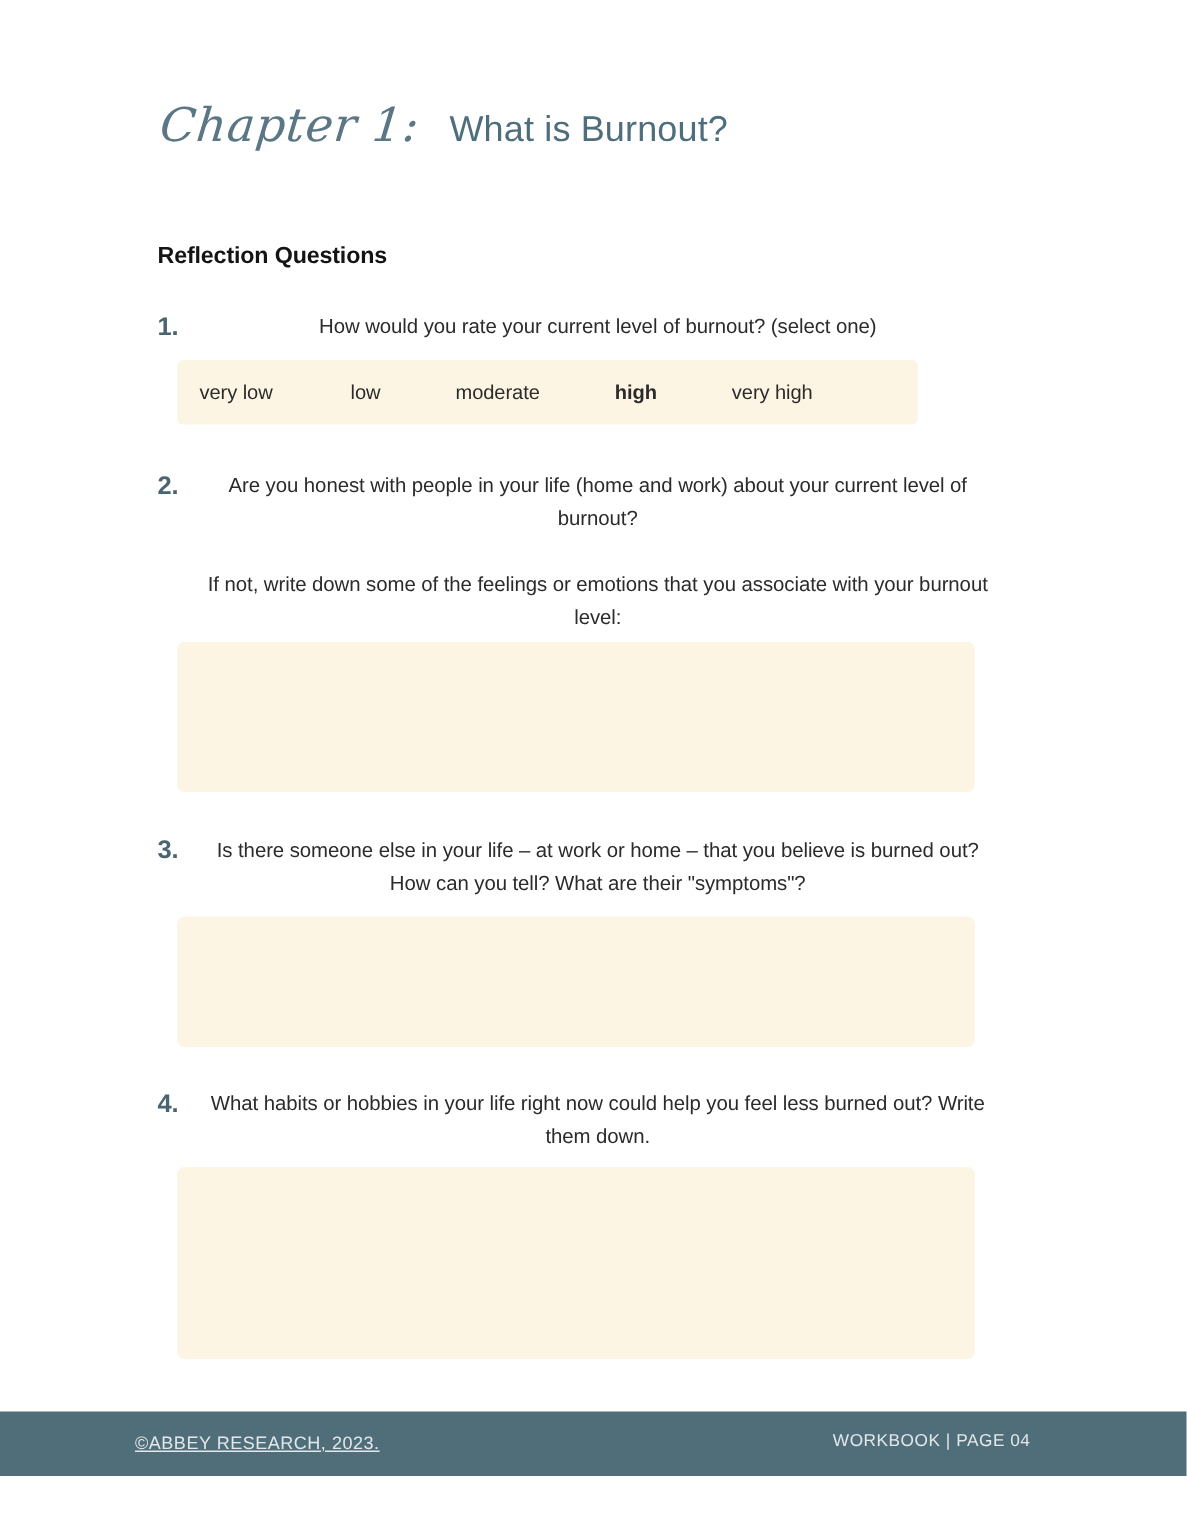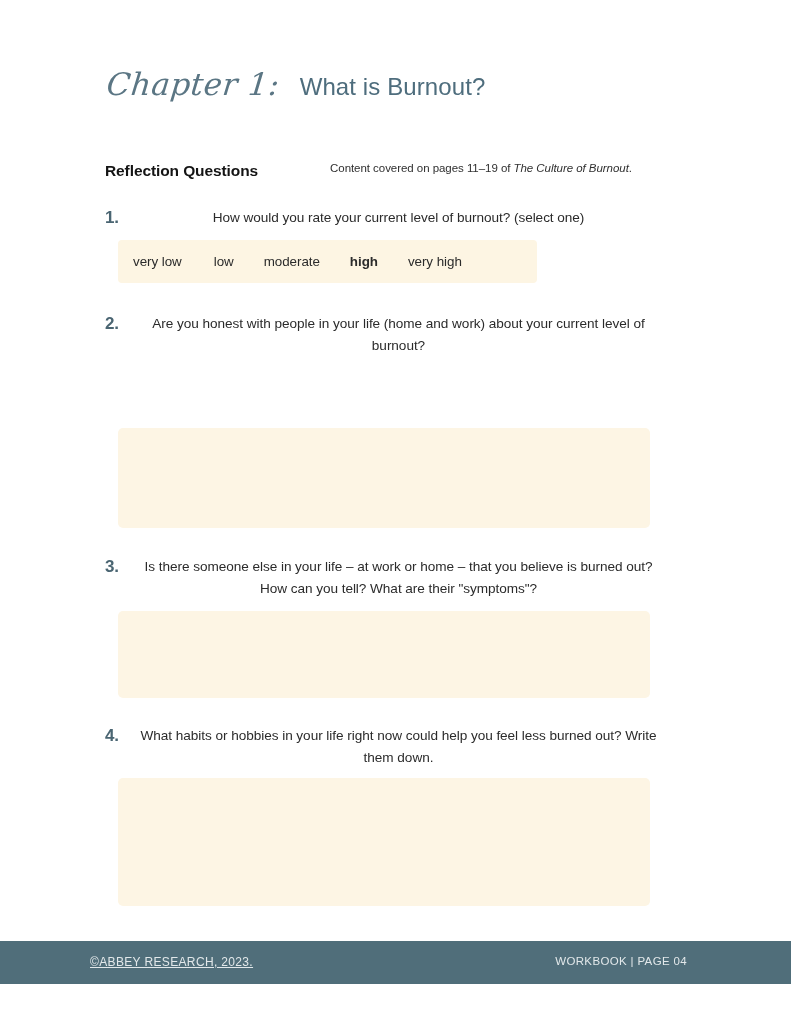--- a/index.html
+++ b/index.html
@@ -52,21 +52,21 @@
     letter-spacing: 0.1px;
   }
 
   
   .section-row {
     position: absolute;
     left: 105px;
     top: 162px;
     width: 560px;
     display: flex;
-    align-items: flex-start;
+    align-items: center;
   }
   .section-title {
     font-size: 15.5px;
     font-weight: bold;
     color: #141414;
     letter-spacing: -0.1px;
   }
   .section-note {
     font-size: 11.5px;
     color: #2f2f2f;
@@ -108,26 +108,27 @@
   }
   .q-text.second {
     margin-top: 22px;
   }
 
   
   .option-box {
     position: absolute;
     left: 118px;
     top: 240px;
-    width: 419px;
+    width: 494px;
     height: 43px;
     background: #fdf5e3;
     border-radius: 4px;
     display: flex;
     align-items: center;
+    gap: 20px;
   }
   .option-item {
     font-size: 13.4px;
     color: #2b2b2b;
     letter-spacing: -0.05px;
     white-space: nowrap;
   }
   .option-item:nth-child(1) { margin-left: 15px; }
   .option-item:nth-child(2) { margin-left: 32px; }
   .option-item:nth-child(3) { margin-left: 30px; }
@@ -175,21 +176,20 @@
 
 <div class="page">
 
   <div class="chapter-header">
     <span class="chapter-script">Chapter 1:</span>
     <span class="chapter-title">What is Burnout?</span>
   </div>
 
   <div class="section-row">
     <span class="section-title">Reflection Questions</span>
-    <span class="section-note"><span>Content covered on pages 11–19 of </span><span class="book">The Culture of Burnout</span><span>.</span></span>
   </div>
 
   <div class="q" style="top:207px;">
     <div class="q-row">
       <div class="q-num">1.</div>
       <div class="q-body">
         <div class="q-text">How would you rate your current level of burnout? (select one)</div>
       </div>
     </div>
   </div>
@@ -200,20 +200,21 @@
     <span class="option-item">moderate</span>
     <span class="option-item">high</span>
     <span class="option-item">very high</span>
   </div>
 
   <div class="q" style="top:313px;">
     <div class="q-row">
       <div class="q-num">2.</div>
       <div class="q-body">
         <div class="q-text">Are you honest with people in your life (home and work) about your current level of burnout?</div>
+        <div class="q-text second">If not, write down some of the feelings or emotions that you associate with your burnout level:</div>
       </div>
     </div>
   </div>
 
   <div class="answer-box" style="top:428px; height:100px;"></div>
 
   <div class="q" style="top:556px;">
     <div class="q-row">
       <div class="q-num">3.</div>
       <div class="q-body">

